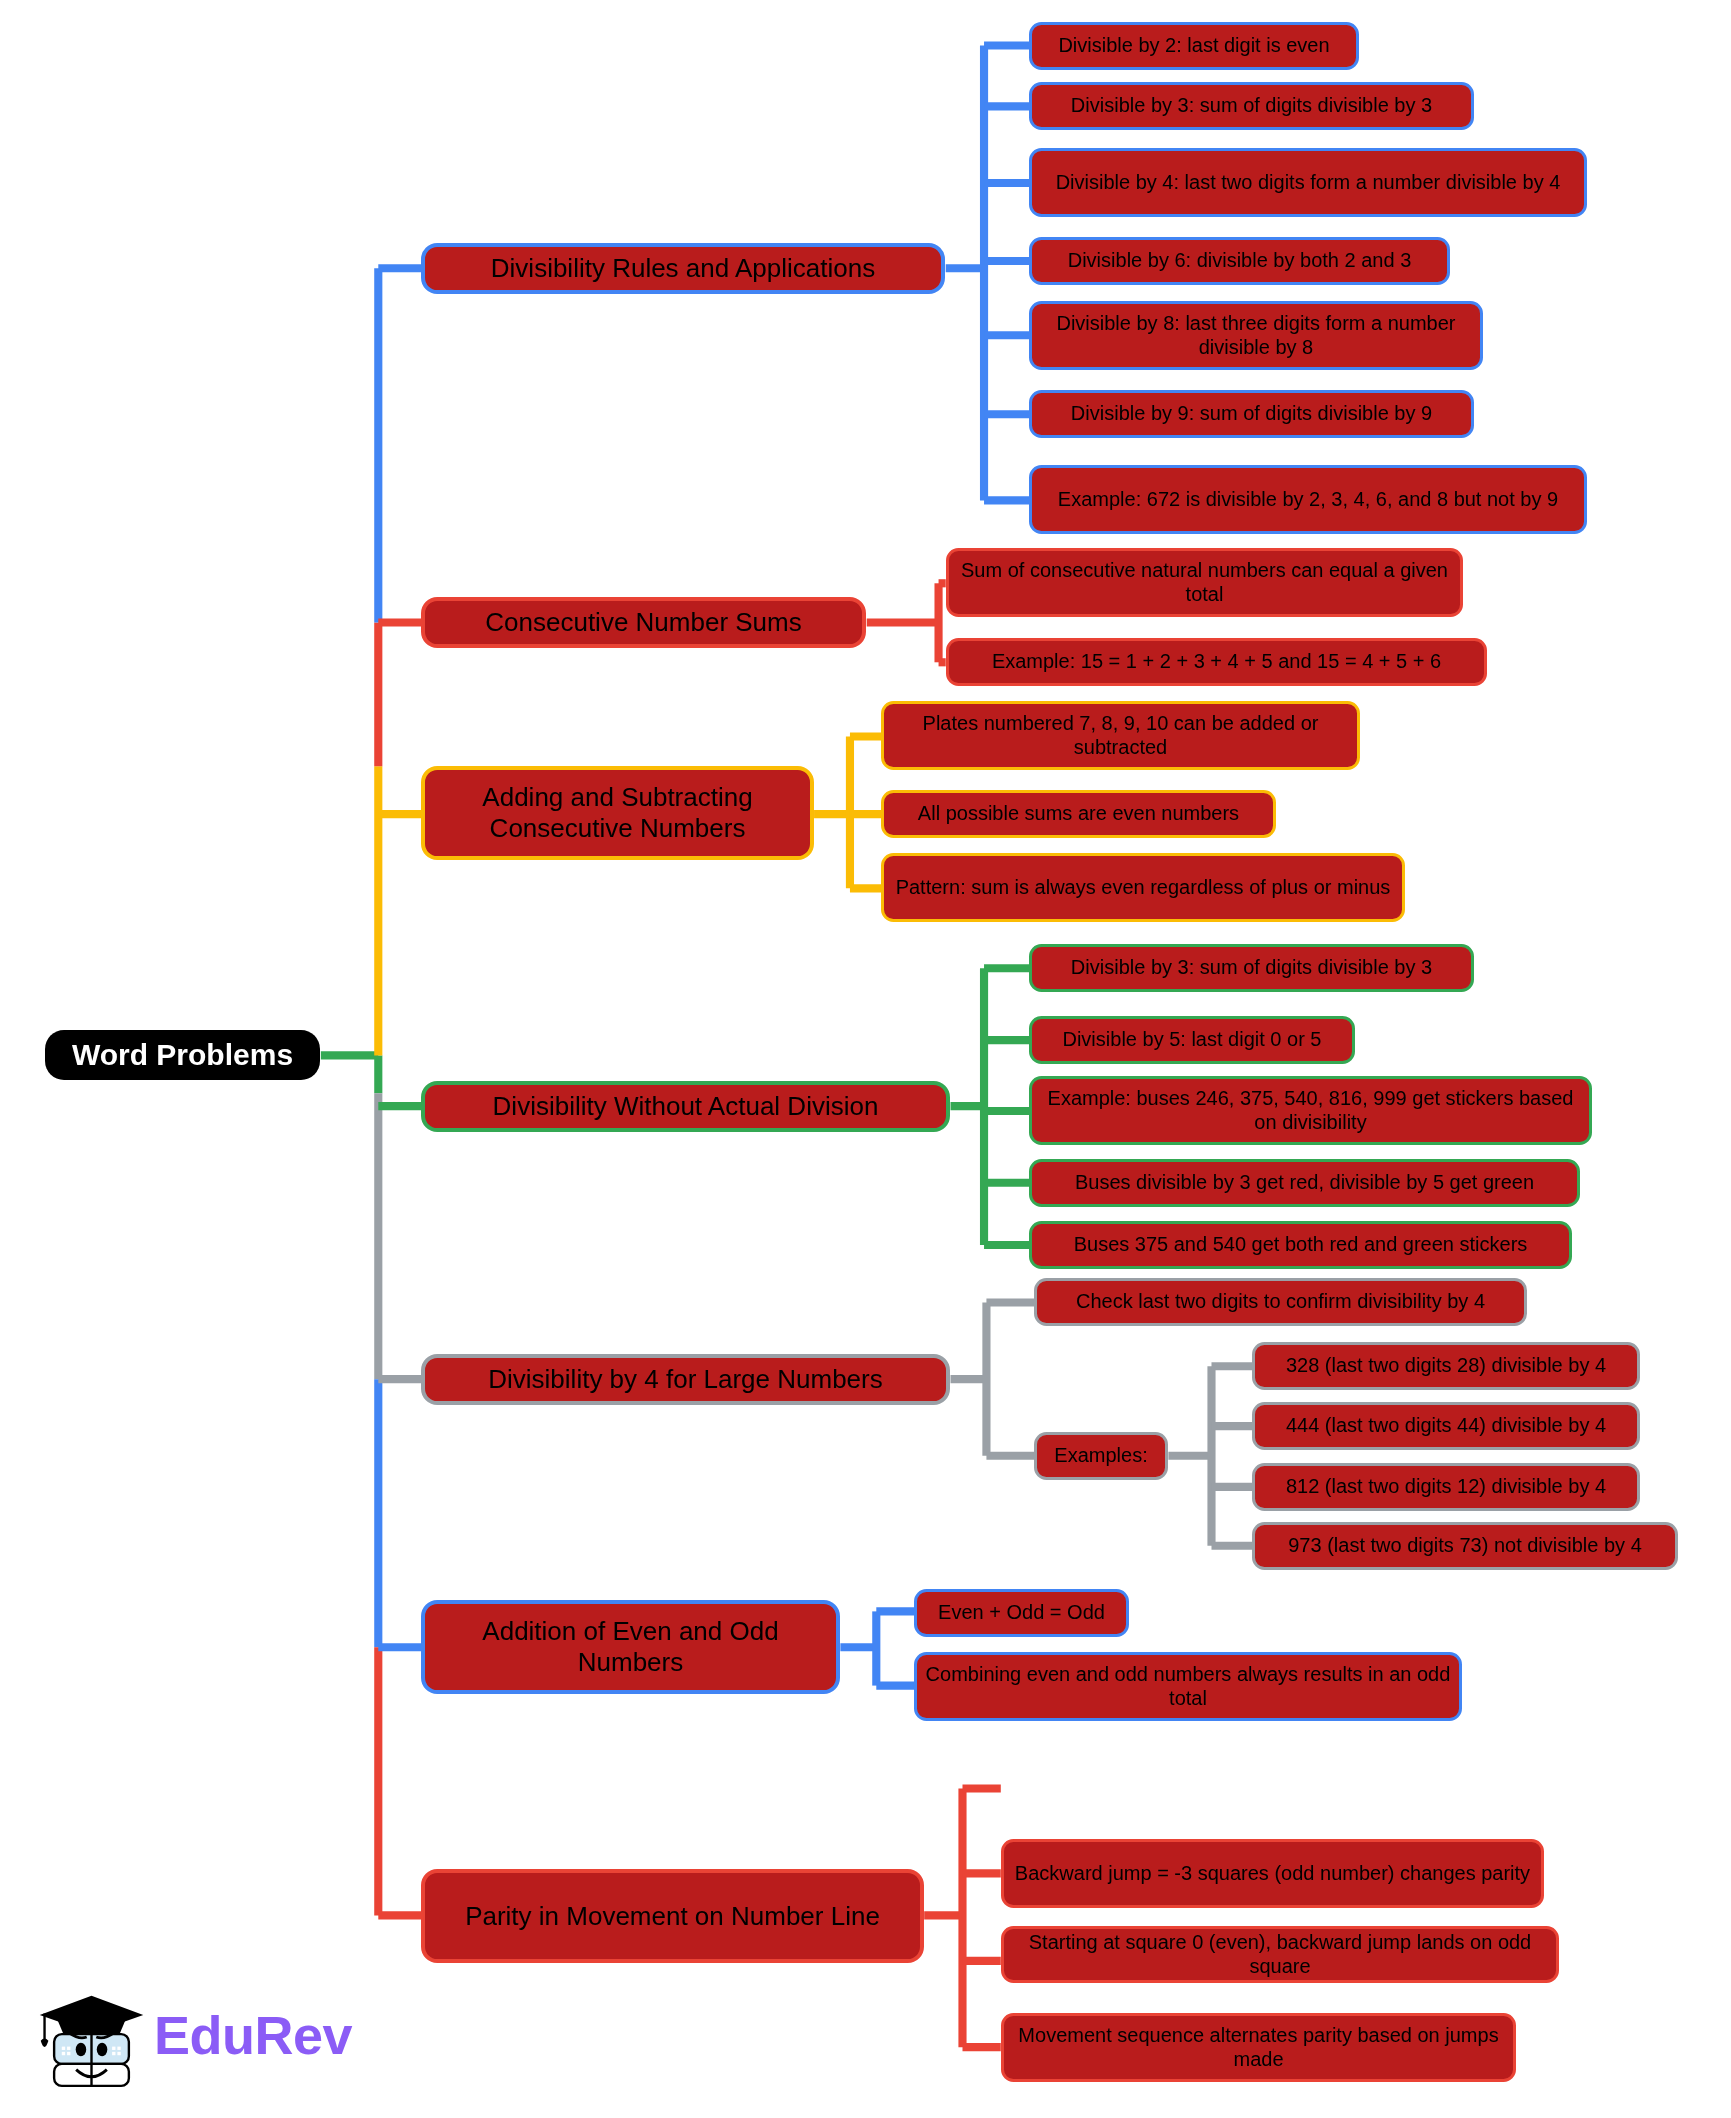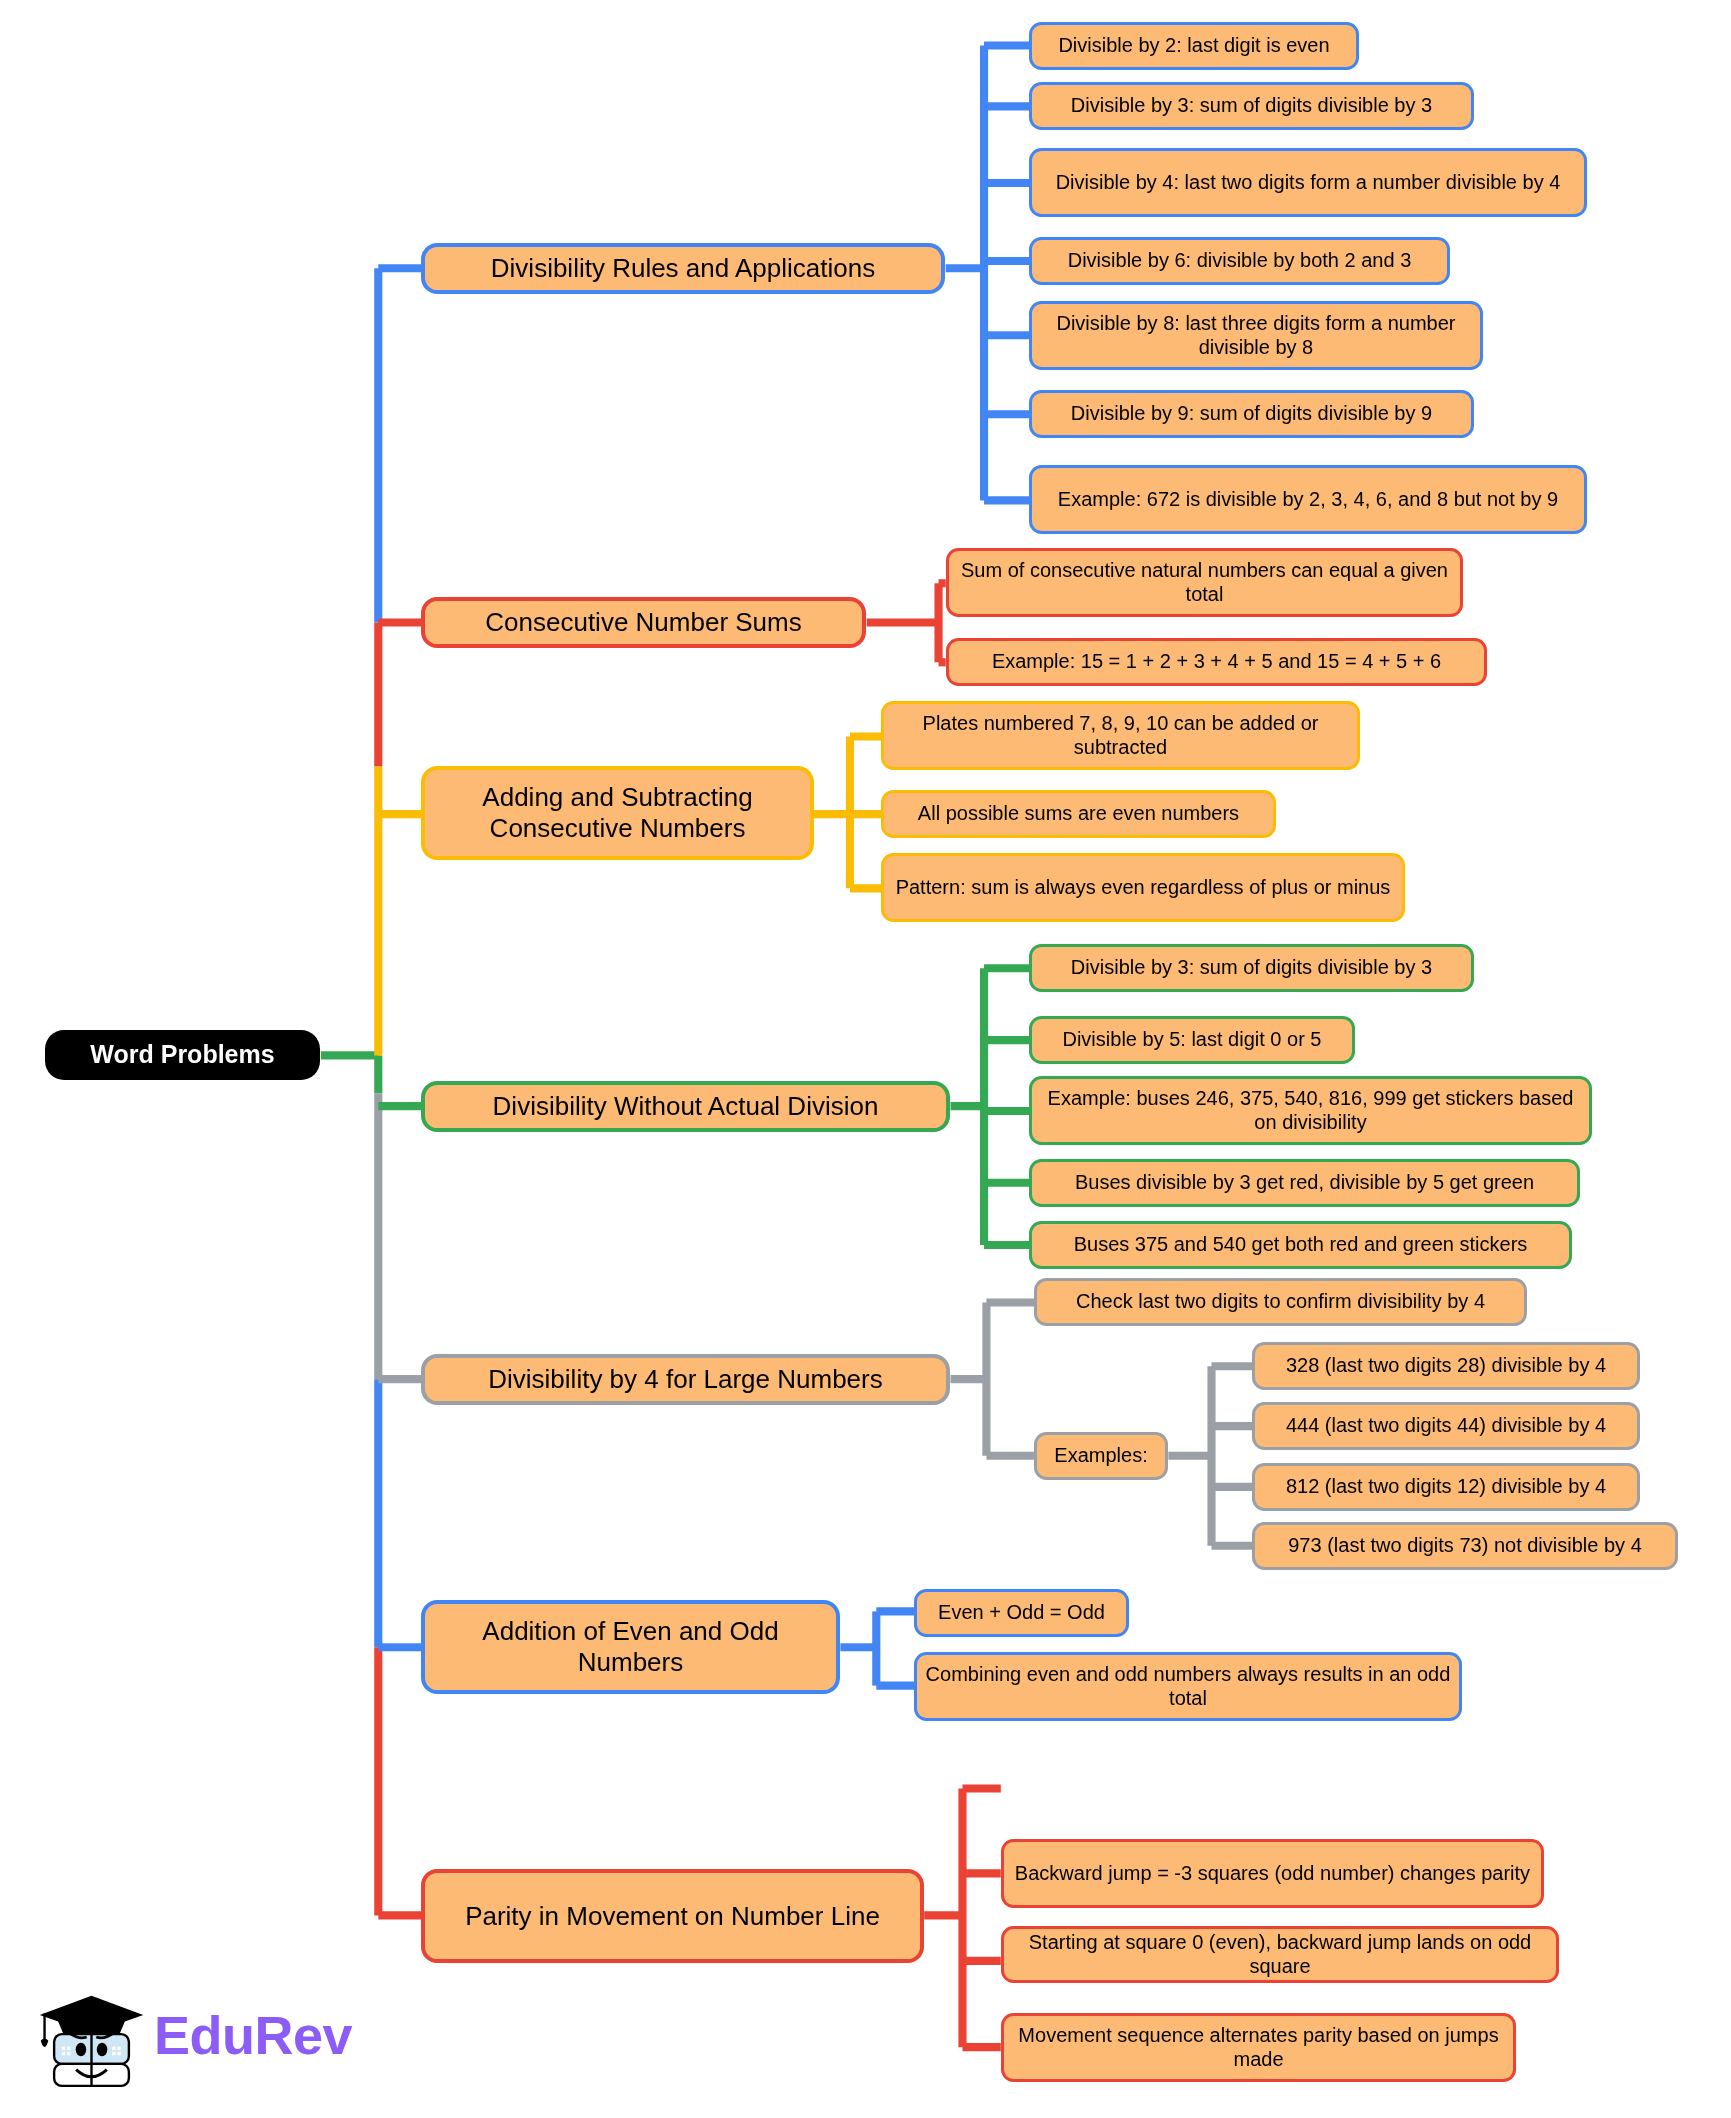--- a/index.html
+++ b/index.html
@@ -6,32 +6,32 @@
   body{
     font-family:"Liberation Sans", sans-serif;
     width:1732px;height:2119px;position:relative;overflow:hidden;
     -webkit-font-smoothing:antialiased;
   }
   #canvas{position:absolute;left:0;top:0;width:1732px;height:2119px;}
   #svglayer{position:absolute;left:0;top:0;width:1732px;height:2119px;}
   .node{
     position:absolute;
     box-sizing:border-box;
-    background:#fdba74;
+    background:#b91c1c;
     display:flex;align-items:center;justify-content:center;
     text-align:center;
     color:#000000;
     line-height:1.18;
     border-style:solid;
   }
   .node span{display:block;padding:0 4.8px;width:100%;}
   
   #root-node{
     background:#000000;border:none;border-radius:19px;
-    color:#ffffff;font-weight:bold;font-size:25px;
+    color:#ffffff;font-weight:bold;font-size:30px;
     left:45px;top:1030px;width:275px;height:50px;
   }
   
   .lvl1{border-width:4.3px;border-radius:16.3px;font-size:26px;}
   
   .lvl2{border-width:3.8px;border-radius:12.4px;font-size:20px;}
   .lvl3{border-width:3.8px;border-radius:12.4px;font-size:20px;}
 
   .c-blue   {border-color:#4285F4;}
   .c-red    {border-color:#EA4335;}

